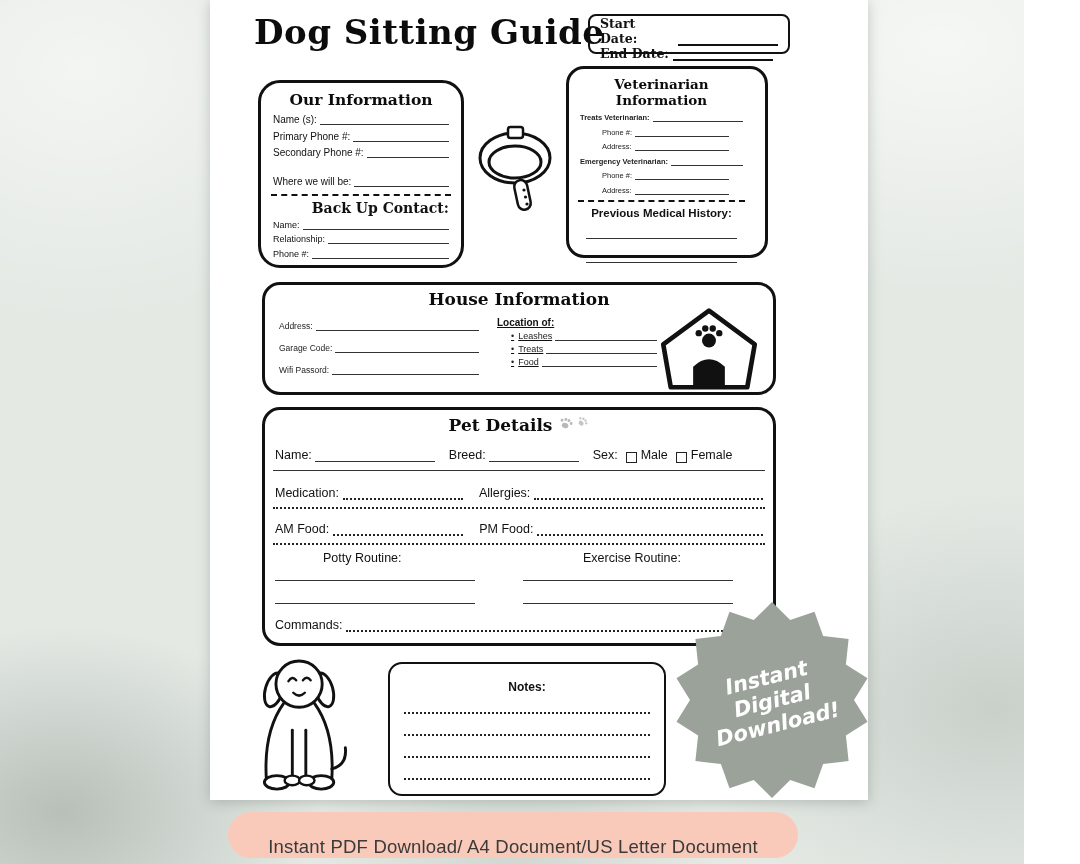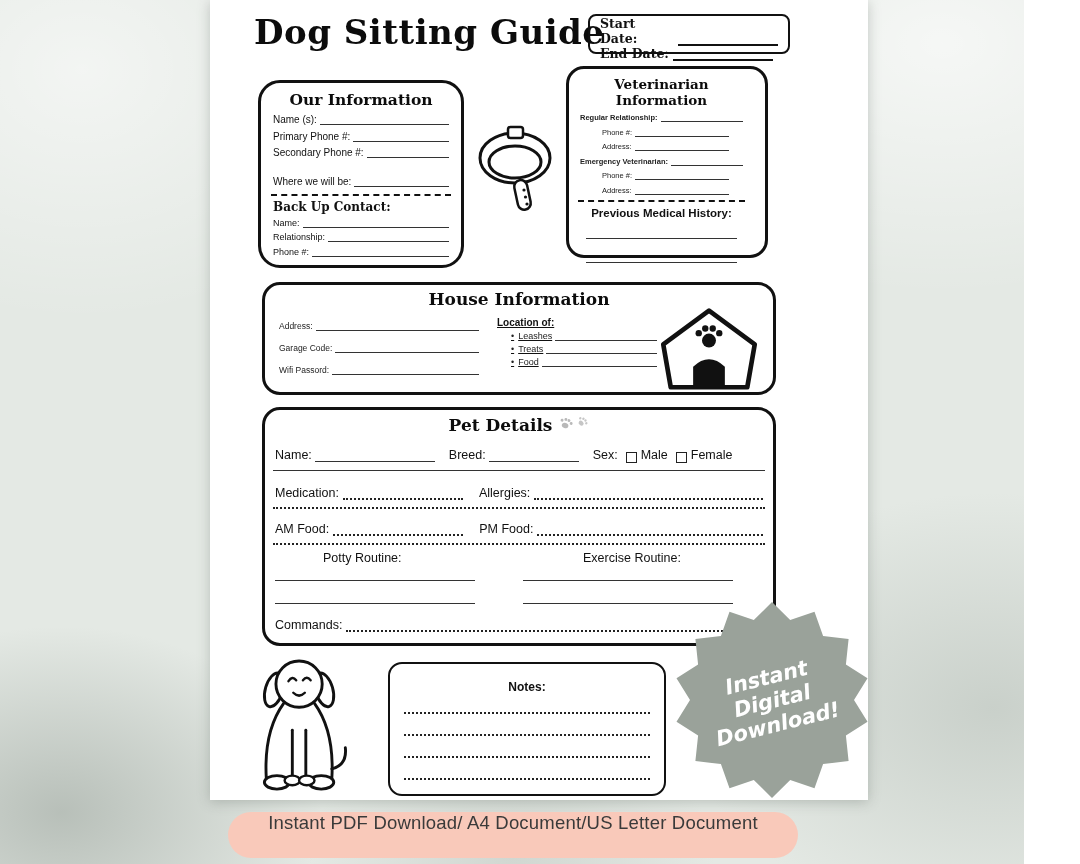--- a/index.html
+++ b/index.html
@@ -44,21 +44,21 @@
   .fill  { flex:1; border-bottom:1.4px solid #333; height:10px; margin-left:3px; }
   .dfill { flex:1; border-bottom:2px dotted #222; height:12px; margin-left:4px; }
   .dash  { border-top:2.5px dashed #111; }
 
   
   .our-info { left:48px; top:80px; width:206px; height:188px; border-radius:22px; padding:7px 12px 20px 12px; }
   .our-info .box-title { font-size:15.5px; margin-bottom:5px; }
   .our-info .row { font-size:10px; margin-bottom:5.5px; }
   .our-info .gap { height:12px; }
   .our-info .dash { margin:7px -2px 4px -2px; }
-  .backup-title { text-align:left; font-family:"DejaVu Serif", serif; font-weight:bold; font-size:12px; margin-bottom:4px; }
+  .backup-title { text-align:right; font-family:"DejaVu Serif", serif; font-weight:bold; font-size:14px; margin-bottom:4px; }
   .our-info .small-row { font-size:9px; margin-bottom:4.5px; }
 
   
   .vet-info { left:356px; top:66px; width:202px; height:192px; border-radius:18px; padding:7px 22px 6px 11px; }
   .vet-info .box-title { font-size:13.5px; margin-bottom:4px; }
   .vet-row { display:flex; align-items:flex-end; font-size:7.5px; margin-bottom:4.5px; color:#222; }
   .vet-row.bold { font-weight:bold; }
   .vet-row.indent { margin-left:22px; margin-right:14px; }
   .vet-info .dash { margin:5px -2px 5px -2px; }
   .history-title { text-align:center; font-weight:bold; font-size:11.5px; margin-bottom:8px; }
@@ -95,21 +95,21 @@
   .collar { position:absolute; left:256px; top:114px; }
   .dog-art { position:absolute; left:38px; top:653px; }
 
   
   .starburst { position:absolute; left:672px; top:600px; width:200px; height:200px; }
 
   
   .footer-pill {
     position:absolute; left:228px; top:812px; width:570px; height:46px;
     background:#f9c9ba; border-radius:26px;
-    display:flex; align-items:flex-start; justify-content:center;
+    display:flex; align-items:flex-end; justify-content:center;
     font-size:18.5px; color:#3a3a3a; letter-spacing:0.2px;
   }
 </style>
 </head>
 <body>
 
 <div class="canvas">
 
   <div class="page">
 
@@ -167,21 +167,21 @@
       <rect x="42" y="13" width="15" height="11" rx="2.5" fill="#fff" stroke="#111" stroke-width="2.5"></rect>
       <rect x="50" y="66" width="13" height="30" rx="6.5" fill="#fff" stroke="#111" stroke-width="2.5" transform="rotate(-12 56 81)"></rect>
       <circle cx="58" cy="76" r="1.6" fill="#111"></circle>
       <circle cx="59.5" cy="83" r="1.6" fill="#111"></circle>
       <circle cx="61" cy="90" r="1.6" fill="#111"></circle>
     </svg>
 
     <div class="box vet-info">
       <div class="box-title">Veterinarian Information</div>
       <div class="vet-row bold">
-        <span>Regular Relationship:</span>
+        <span>Treats Veterinarian:</span>
           <span class="fill"></span>
       </div>
       <div class="vet-row indent">
         <span>Phone #:</span>
           <span class="fill"></span>
       </div>
       <div class="vet-row indent">
         <span>Address:</span>
           <span class="fill"></span>
       </div>

